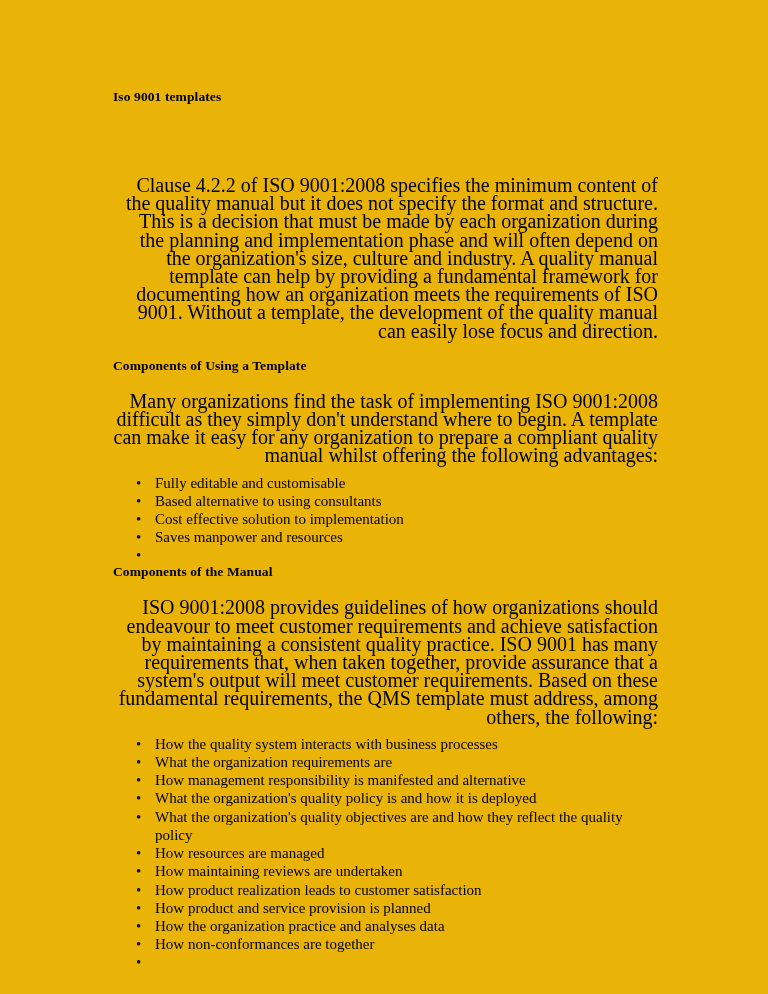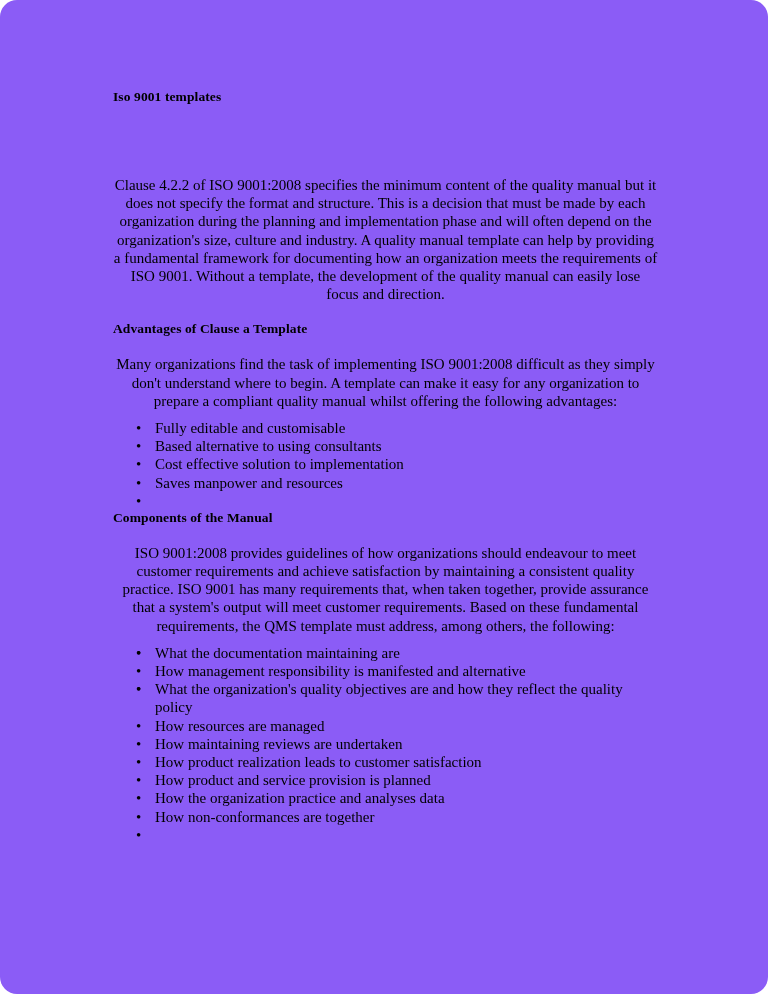--- a/index.html
+++ b/index.html
@@ -15,45 +15,44 @@
     font-family: "Liberation Serif", "DejaVu Serif", serif;
     color: #000000;
     -webkit-font-smoothing: antialiased;
   }
   .page {
     position: absolute;
     left: 0;
     top: 0;
     width: 768px;
     height: 994px;
-    background: #8b5cf6;
+    background: #eab308;
     overflow: hidden;
-    border-radius: 17px;
   }
   .content {
     position: absolute;
     left: 113px;
     top: 88px;
     width: 545px;
   }
   .doc-title {
     font-size: 13.5px;
     font-weight: bold;
     line-height: 18px;
     margin: 0;
     letter-spacing: 0.1px;
   }
   .spacer-title {
     height: 70px;
   }
   p.body-text {
-    font-size: 15px;
+    font-size: 20px;
     line-height: 18.2px;
     margin: 0 0 0 0;
-    text-align: center;
+    text-align: right;
     word-spacing: 0px;
   }
   h2.section-heading {
     font-size: 13.5px;
     font-weight: bold;
     line-height: 18px;
     margin: 0;
     letter-spacing: 0.1px;
   }
   .gap-heading-before {
@@ -95,21 +94,21 @@
   <div class="content">
 
     <h1 class="doc-title">Iso 9001 templates</h1>
 
     <div class="spacer-title"></div>
 
     <p class="body-text">Clause 4.2.2 of ISO 9001:2008 specifies the minimum content of the quality manual but it does not specify the format and structure. This is a decision that must be made by each organization during the planning and implementation phase and will often depend on the organization's size, culture and industry. A quality manual template can help by providing a fundamental framework for documenting how an organization meets the requirements of ISO 9001. Without a template, the development of the quality manual can easily lose focus and direction.</p>
 
     <div class="gap-heading-before"></div>
 
-    <h2 class="section-heading">Advantages of Clause a Template</h2>
+    <h2 class="section-heading">Components of Using a Template</h2>
 
     <div class="gap-heading-after"></div>
 
     <p class="body-text">Many organizations find the task of implementing ISO 9001:2008 difficult as they simply don't understand where to begin. A template can make it easy for any organization to prepare a compliant quality manual whilst offering the following advantages:</p>
 
     <div class="gap-list"></div>
 
     <ul class="bullets">
       <li>
         <span class="bullet-glyph">•</span>
@@ -138,31 +137,33 @@
 
     <div class="gap-heading-after"></div>
 
     <p class="body-text">ISO 9001:2008 provides guidelines of how organizations should endeavour to meet customer requirements and achieve satisfaction by maintaining a consistent quality practice. ISO 9001 has many requirements that, when taken together, provide assurance that a system's output will meet customer requirements. Based on these fundamental requirements, the QMS template must address, among others, the following:</p>
 
     <div class="gap-list"></div>
 
     <ul class="bullets wide">
       <li>
         <span class="bullet-glyph">•</span>
+        <span>How the quality system interacts with business processes</span>
       </li>
       <li>
         <span class="bullet-glyph">•</span>
-        <span>What the documentation maintaining are</span>
+        <span>What the organization requirements are</span>
       </li>
       <li>
         <span class="bullet-glyph">•</span>
         <span>How management responsibility is manifested and alternative</span>
       </li>
       <li>
         <span class="bullet-glyph">•</span>
+        <span>What the organization's quality policy is and how it is deployed</span>
       </li>
       <li>
         <span class="bullet-glyph">•</span>
         <span>What the organization's quality objectives are and how they reflect the quality policy</span>
       </li>
       <li>
         <span class="bullet-glyph">•</span>
         <span>How resources are managed</span>
       </li>
       <li>

